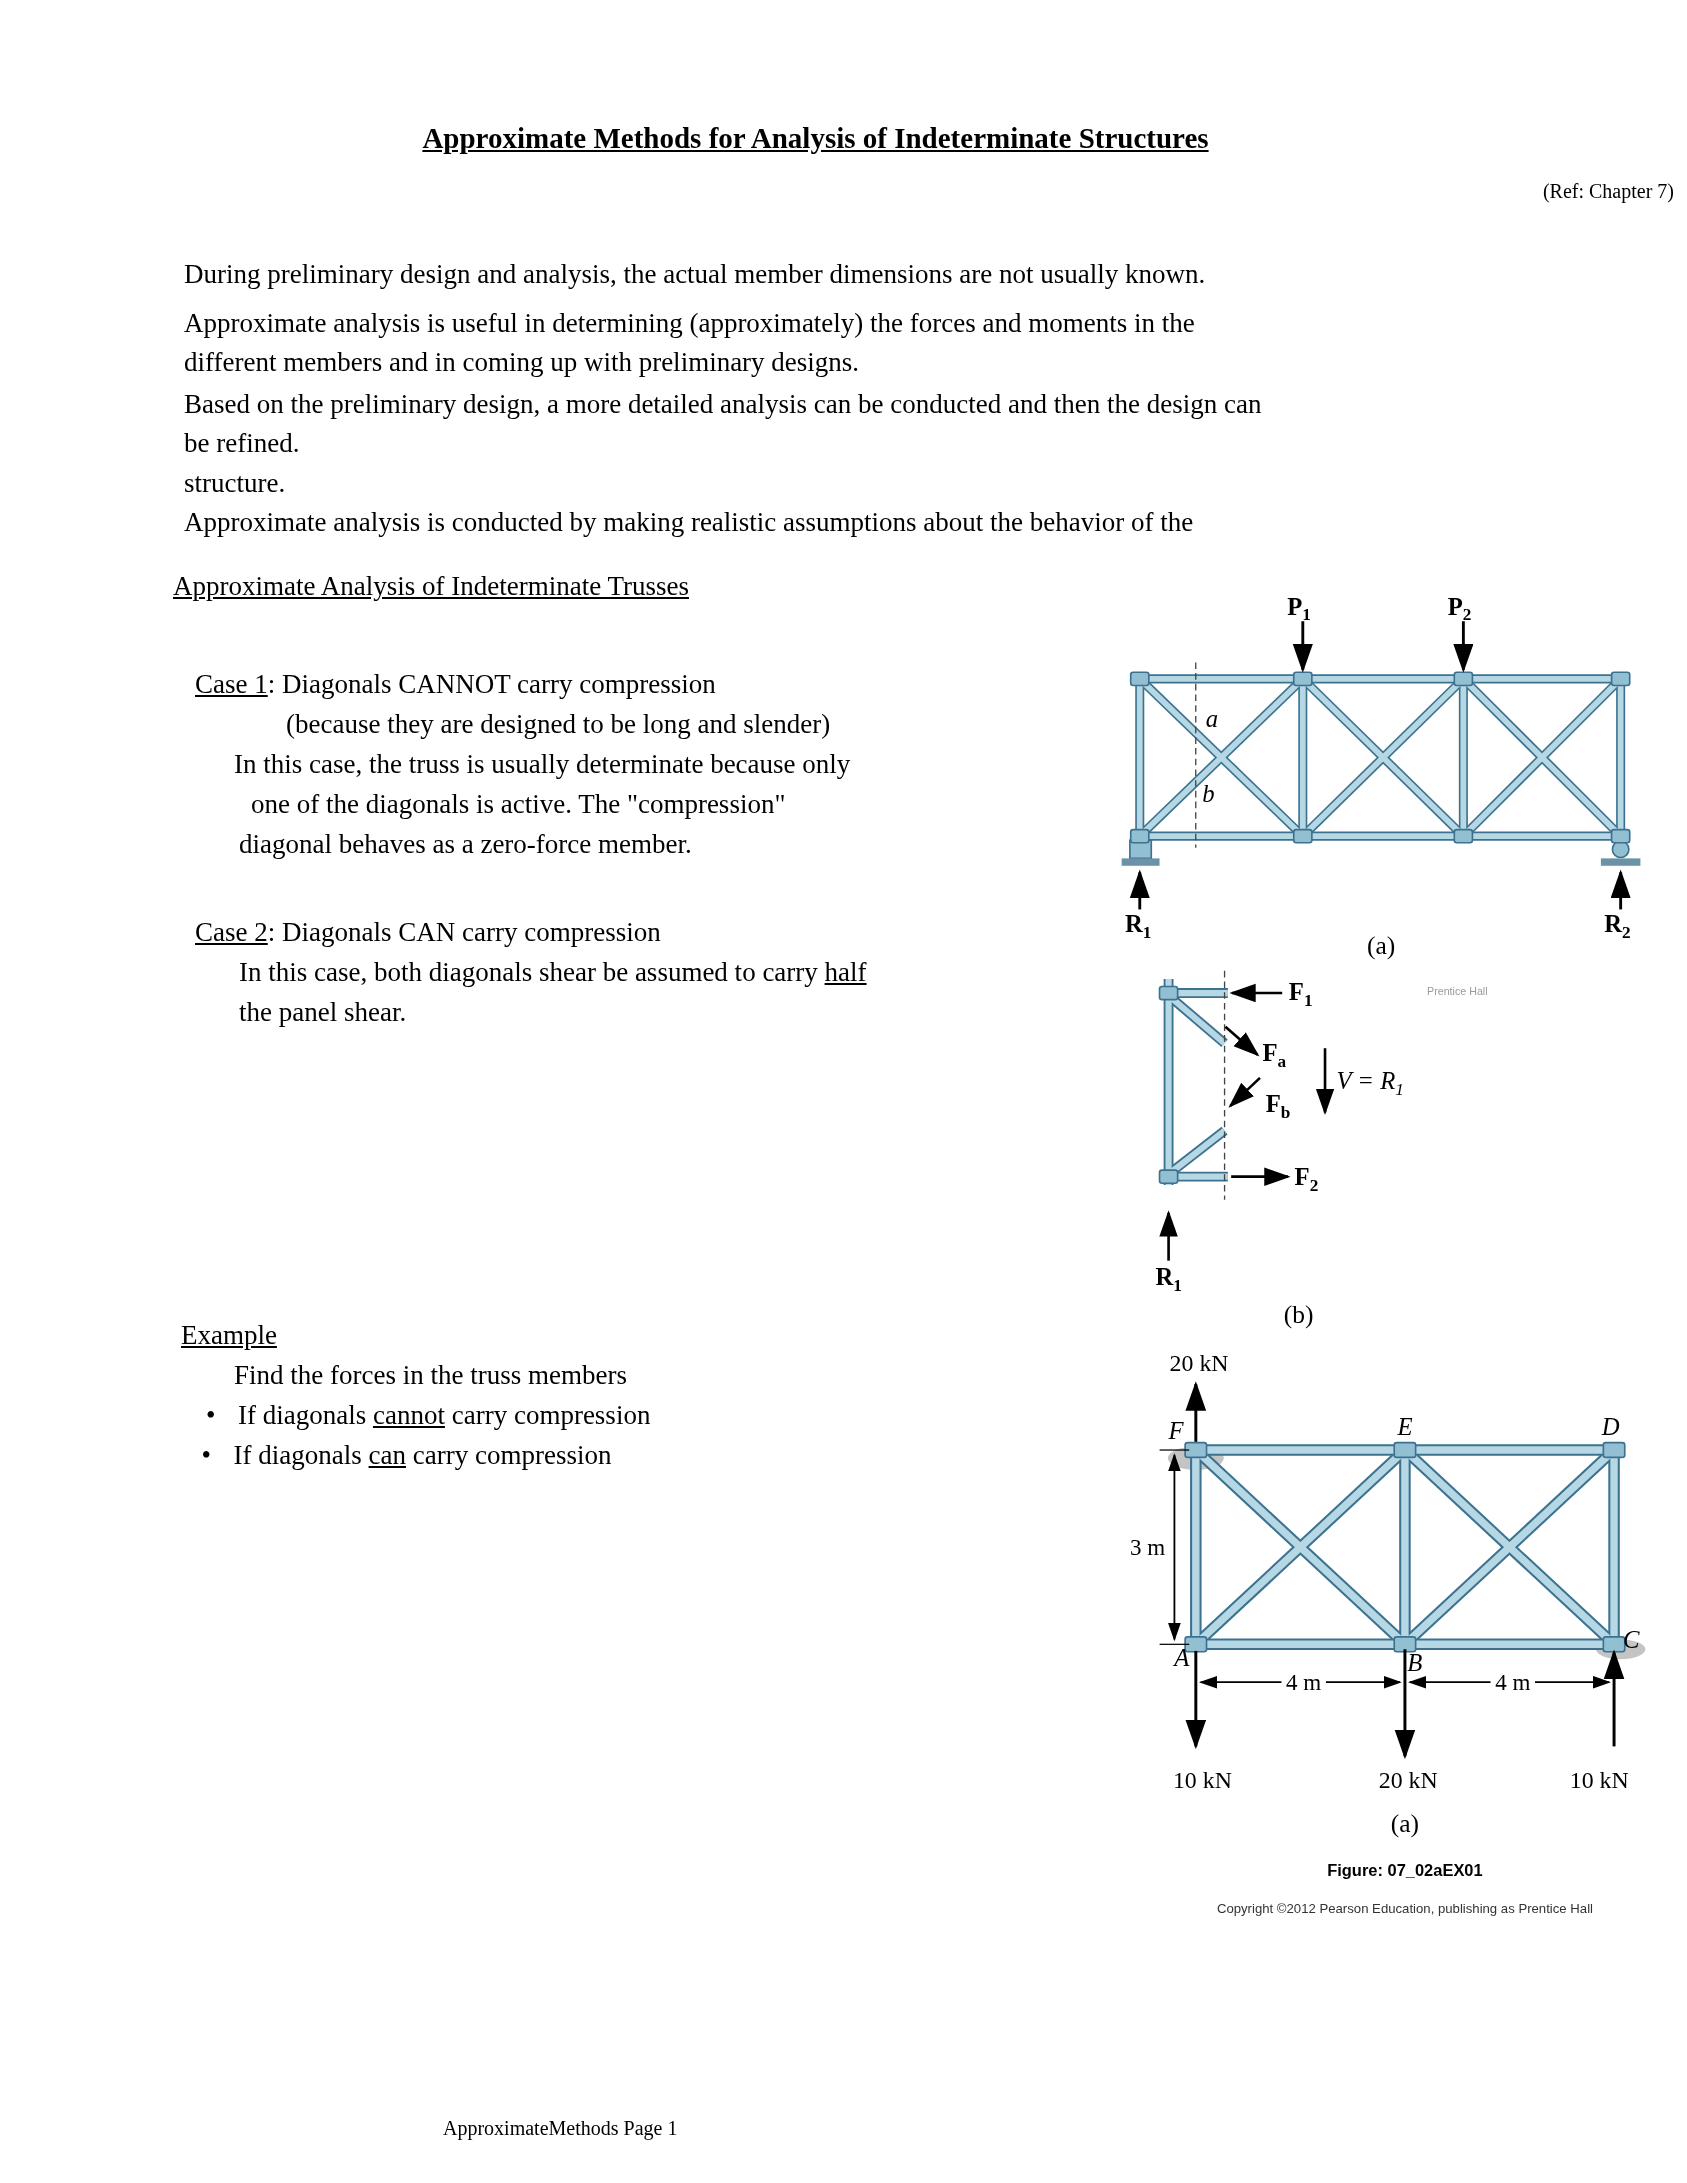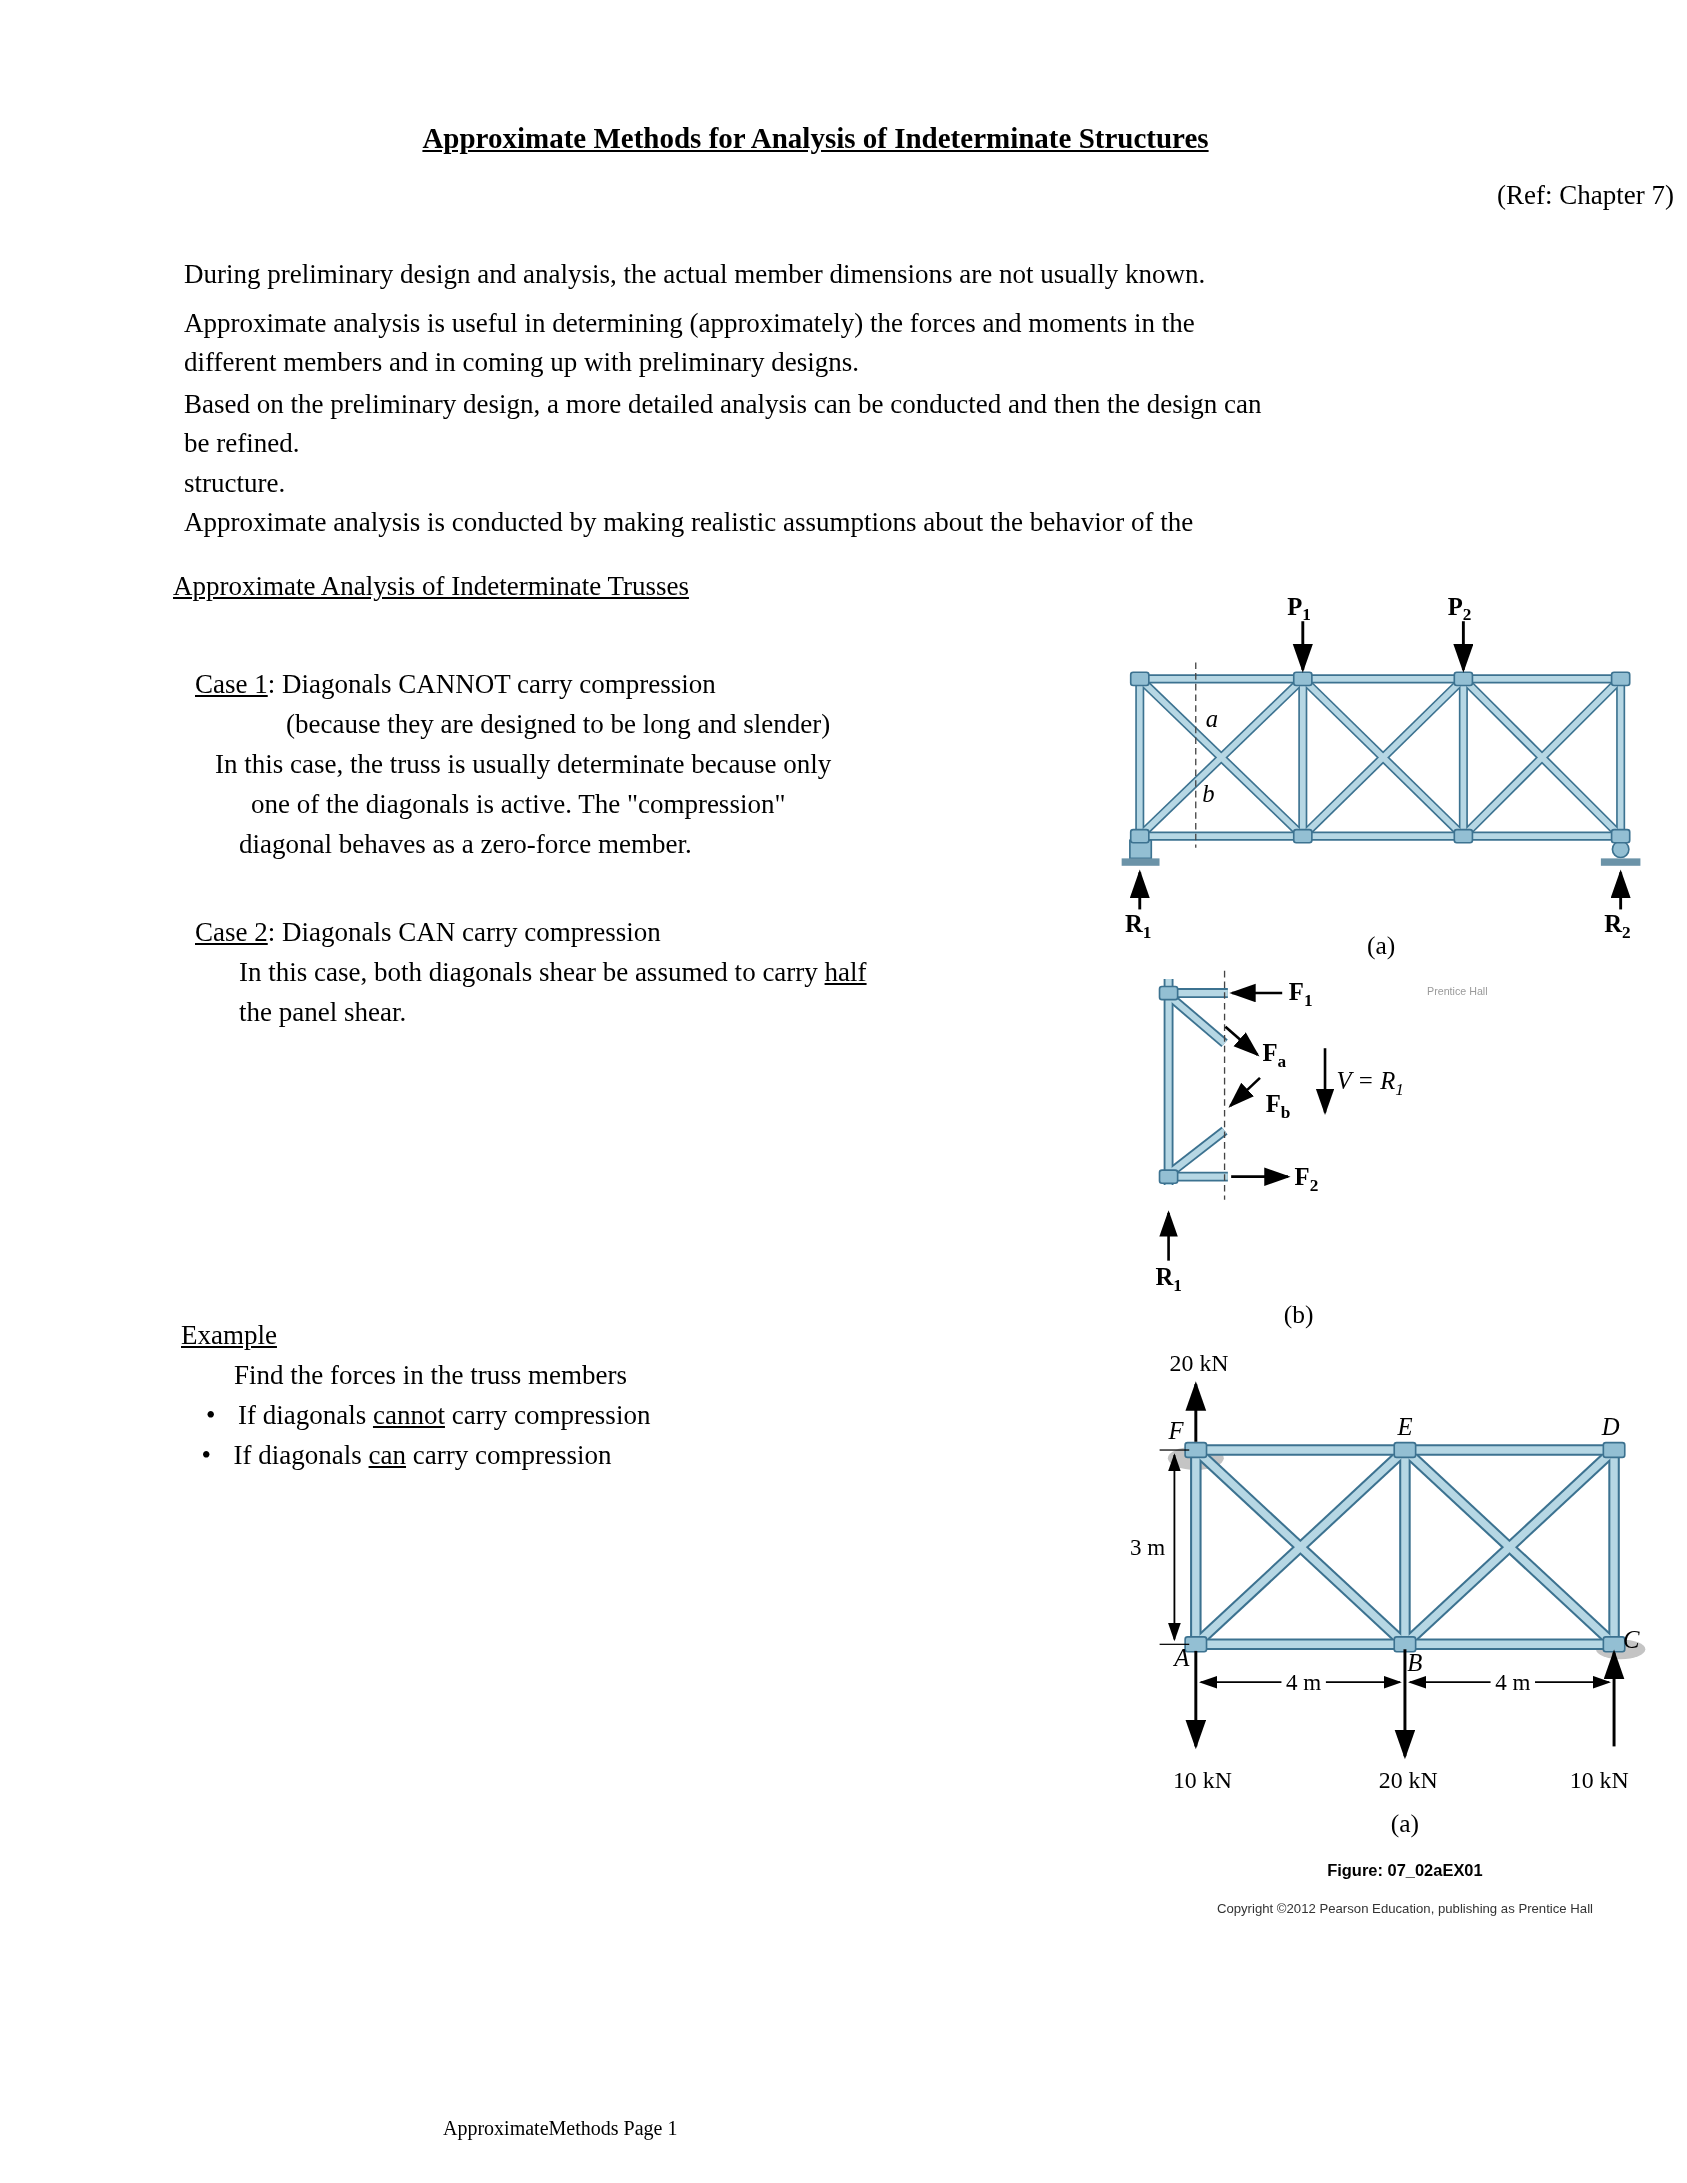--- a/index.html
+++ b/index.html
@@ -34,21 +34,21 @@
   svg .dimtxt { font-size:28px; }
   svg .loadtxt { font-size:29px; }
   svg .figlbl { font-family:"Liberation Sans", sans-serif; font-weight:bold; font-size:20px; }
   svg .copy { font-family:"Liberation Sans", sans-serif; font-size:16px; fill:#333; }
 </style>
 </head>
 <body>
 
 <div class="abs b u nowrap" style="left:0px; top:122px; width:1631px; text-align:center; font-size:29px;">Approximate Methods for Analysis of Indeterminate Structures</div>
 
-<div class="abs nowrap" style="right:13px; top:180px; font-size:27px;margin-left:12px;">(Ref: Chapter 7)</div>
+<div class="abs nowrap" style="right:13px; top:180px; font-size:20px;margin-left:12px;">(Ref: Chapter 7)</div>
 
 <div class="abs t33 nowrap" style="left:184px; top:255px;">During preliminary design and analysis, the actual member dimensions are not usually known.</div>
 
 <div class="abs t33" style="left:184px; top:304px;">
   <div class="nowrap">Approximate analysis is useful in determining (approximately) the forces and moments in the</div>
   <div class="nowrap">different members and in coming up with preliminary designs.</div>
 </div>
 
 <div class="abs t33" style="left:184px; top:385px;">
   <div class="nowrap">Based on the preliminary design, a more detailed analysis can be conducted and then the design can</div>
@@ -60,21 +60,21 @@
   <div class="nowrap">Approximate analysis is conducted by making realistic assumptions about the behavior of the</div>
 </div>
 
 <div class="abs t33 u nowrap" style="left:173px; top:567px;">Approximate Analysis of Indeterminate Trusses</div>
 
 <div class="abs t33 lh49" style="left:195px; top:664px;">
   <div class="nowrap">
     <span class="u">Case 1</span><span>: Diagonals CANNOT carry compression</span>
   </div>
   <div class="nowrap" style="margin-left:91px;">(because they are designed to be long and slender)</div>
-  <div class="nowrap" style="margin-left:20px;">In this case, the truss is usually determinate because only</div>
+  <div class="nowrap" style="margin-left:39px;">In this case, the truss is usually determinate because only</div>
   <div class="nowrap" style="margin-left:56px;">one of the diagonals is active. The "compression"</div>
   <div class="nowrap" style="margin-left:44px;">diagonal behaves as a zero-force member.</div>
 </div>
 
 <div class="abs t33 lh49" style="left:195px; top:912px;">
   <div class="nowrap">
     <span class="u">Case 2</span><span>: Diagonals CAN carry compression</span>
   </div>
   <div class="nowrap" style="margin-left:44px;">
     <span>In this case, both diagonals shear be assumed to carry </span><span class="u">half</span>

